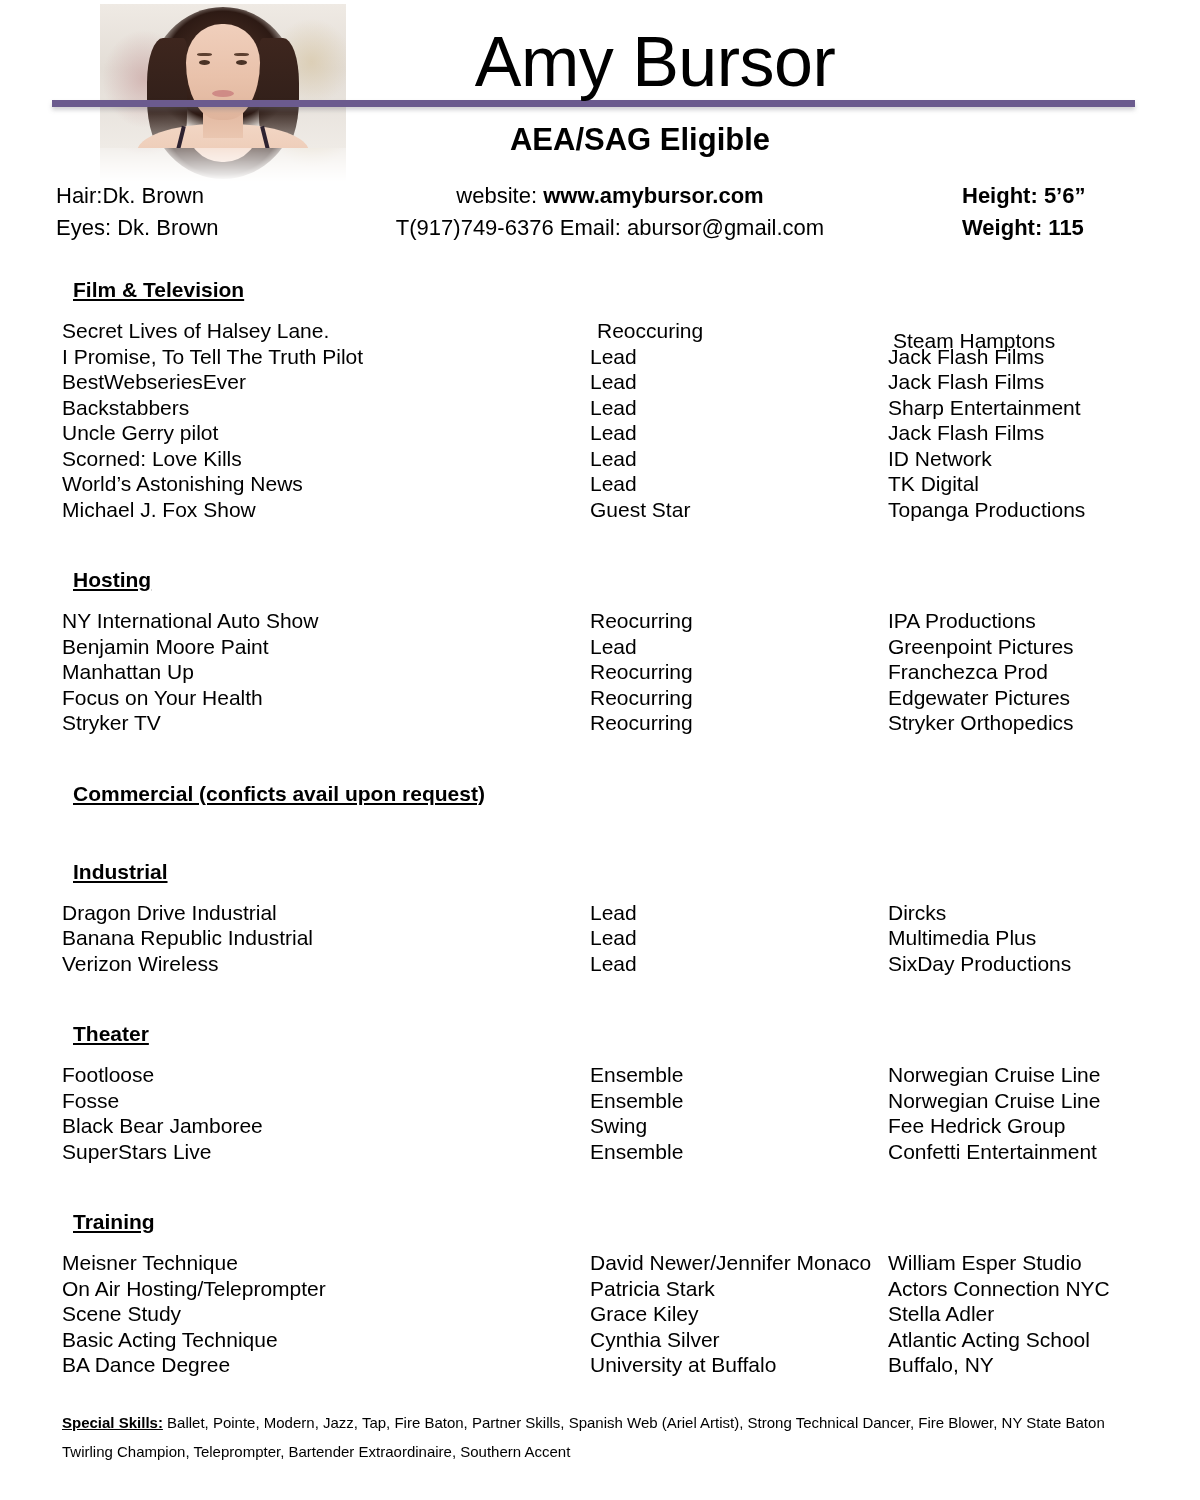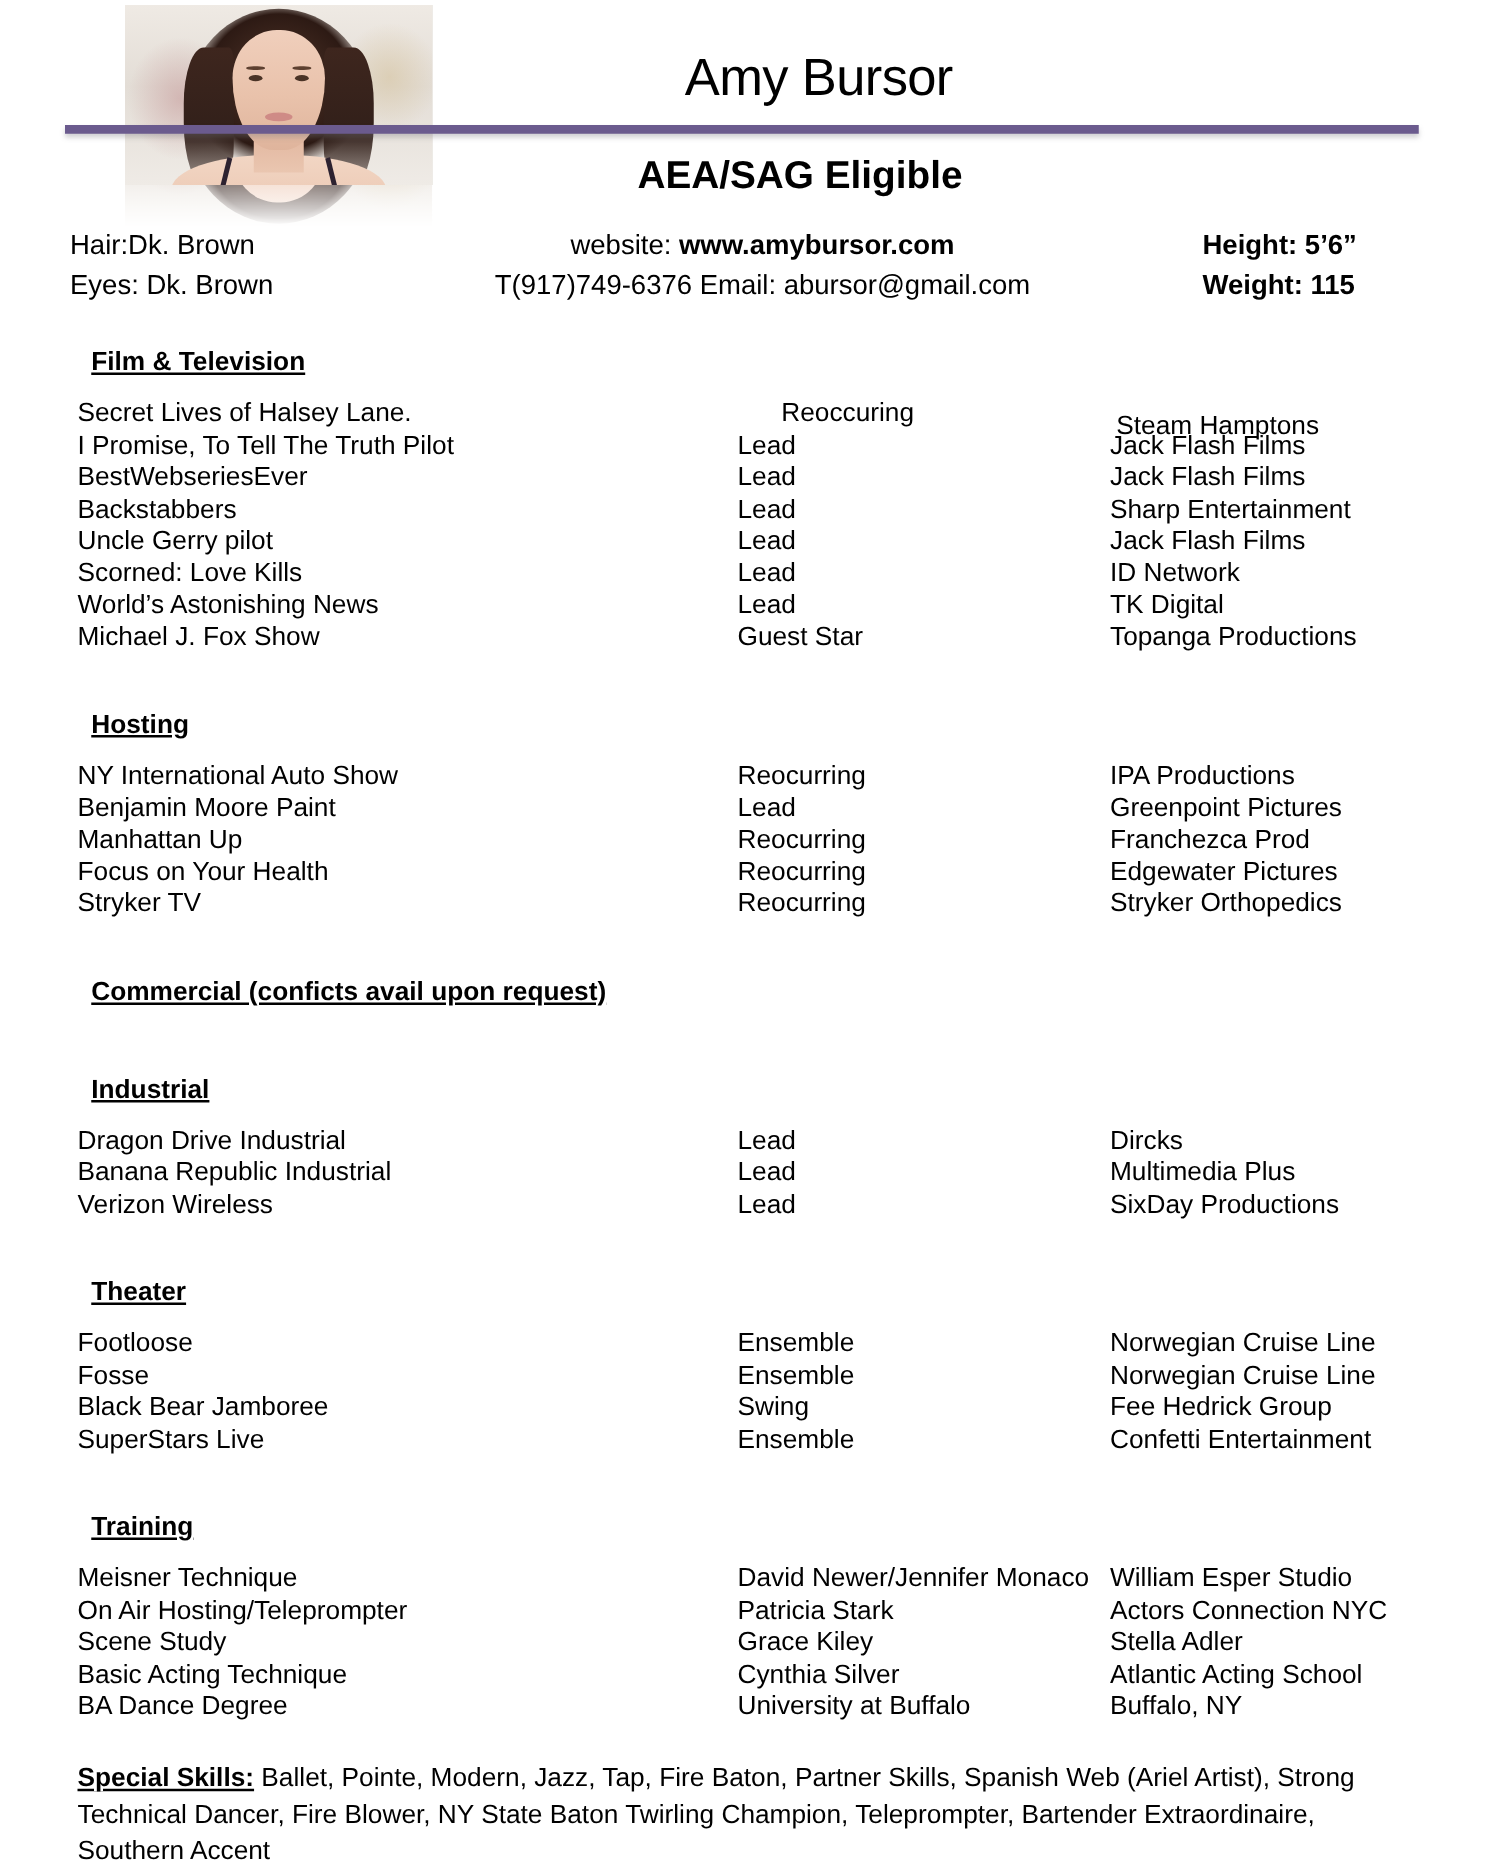--- a/index.html
+++ b/index.html
@@ -161,21 +161,21 @@
   }
 
   .name {
     position: absolute;
     left: 0;
     top: 30px;
     width: 1200px;
     text-align: center;
     padding-left: 110px;
     box-sizing: border-box;
-    font-size: 42px;
+    font-size: 70px;
     line-height: 64px;
     font-weight: 400;
     letter-spacing: -0.5px;
   }
   .eligible {
     position: absolute;
     left: 0;
     top: 122px;
     width: 1200px;
     padding-left: 80px;
@@ -224,30 +224,30 @@
   .row {
     position: relative;
     height: 25.5px;
     line-height: 25.5px;
     white-space: nowrap;
   }
   .col1 { position: absolute; left: 62px; }
   .col2 { position: absolute; left: 590px; }
   .col3 { position: absolute; left: 888px; }
   
-  .row.indent .col2 { left: 597px; margin-left: 28px; }
+  .row.indent .col2 { left: 597px; }
   .row.indent .col3 { left: 893px; margin-top: 10px; }
 
   .spacer-lg { height: 30px; }
   .spacer-md { height: 22px; }
 
   .skills {
     padding-left: 62px;
     padding-right: 68px;
-    font-size: 21px;
+    font-size: 15px;
     line-height: 29px;
   }
   .skills-label {
     font-weight: bold;
     text-decoration: underline;
   }
 </style>
 </head>
 <body>
 

